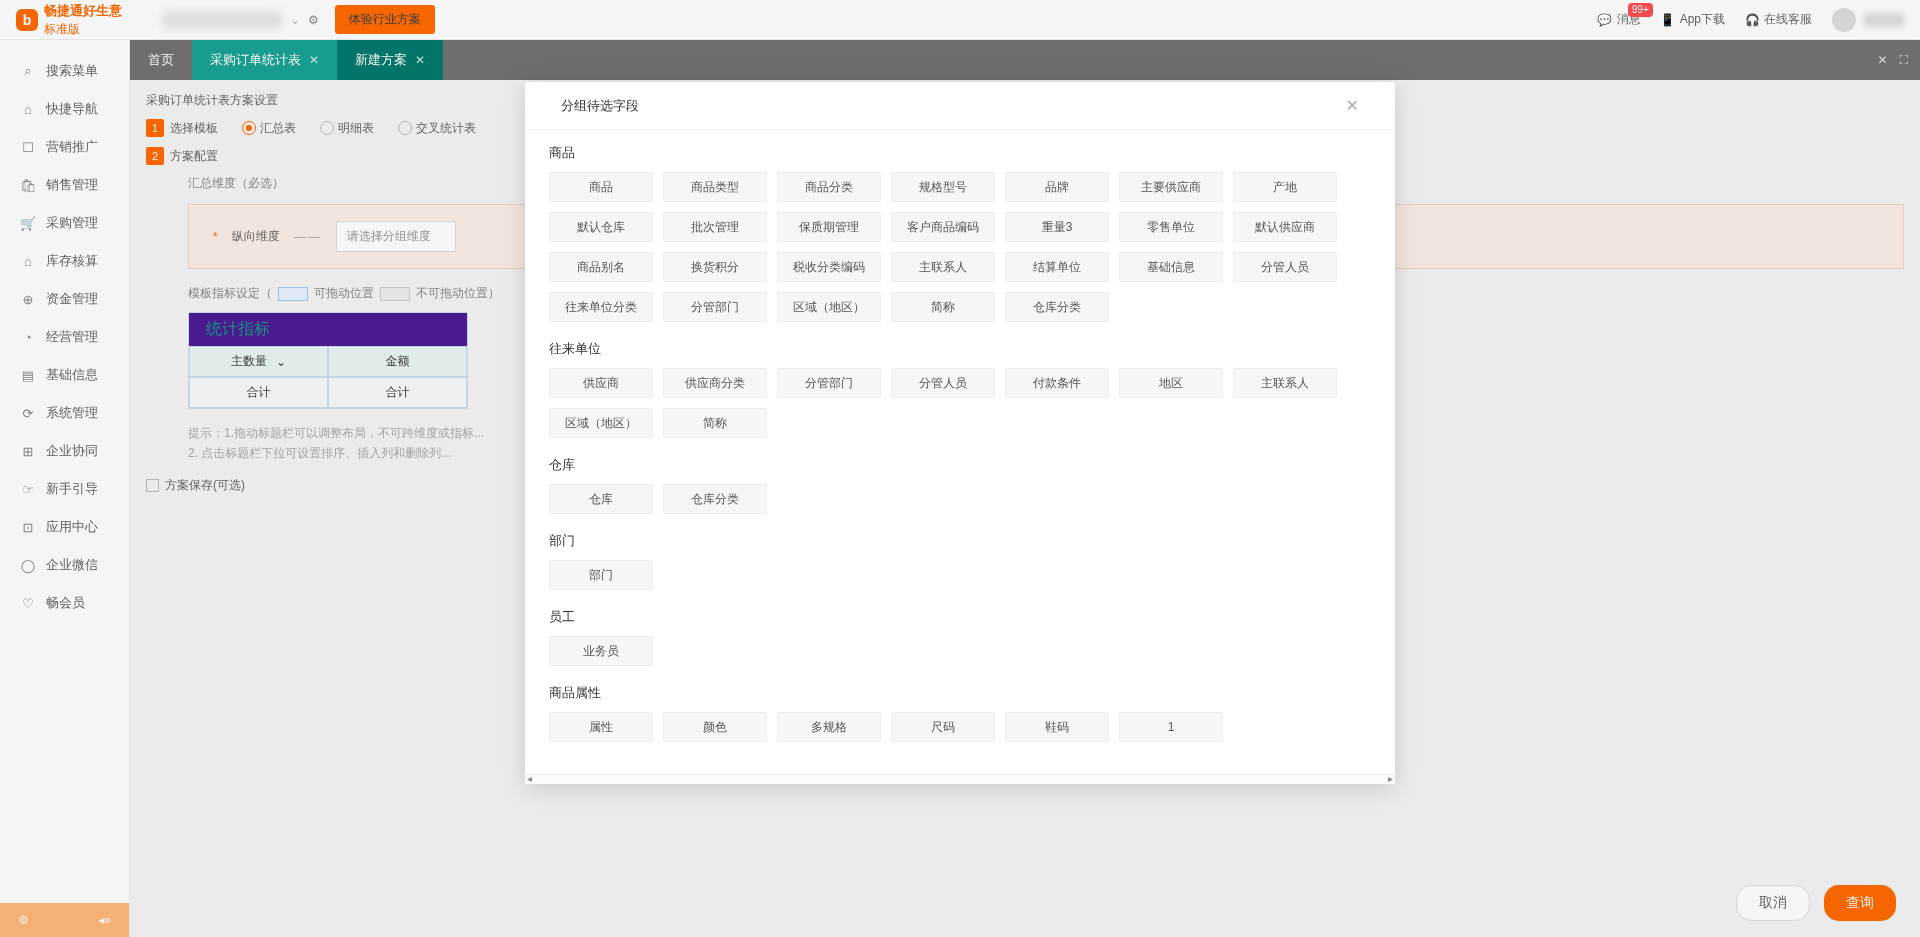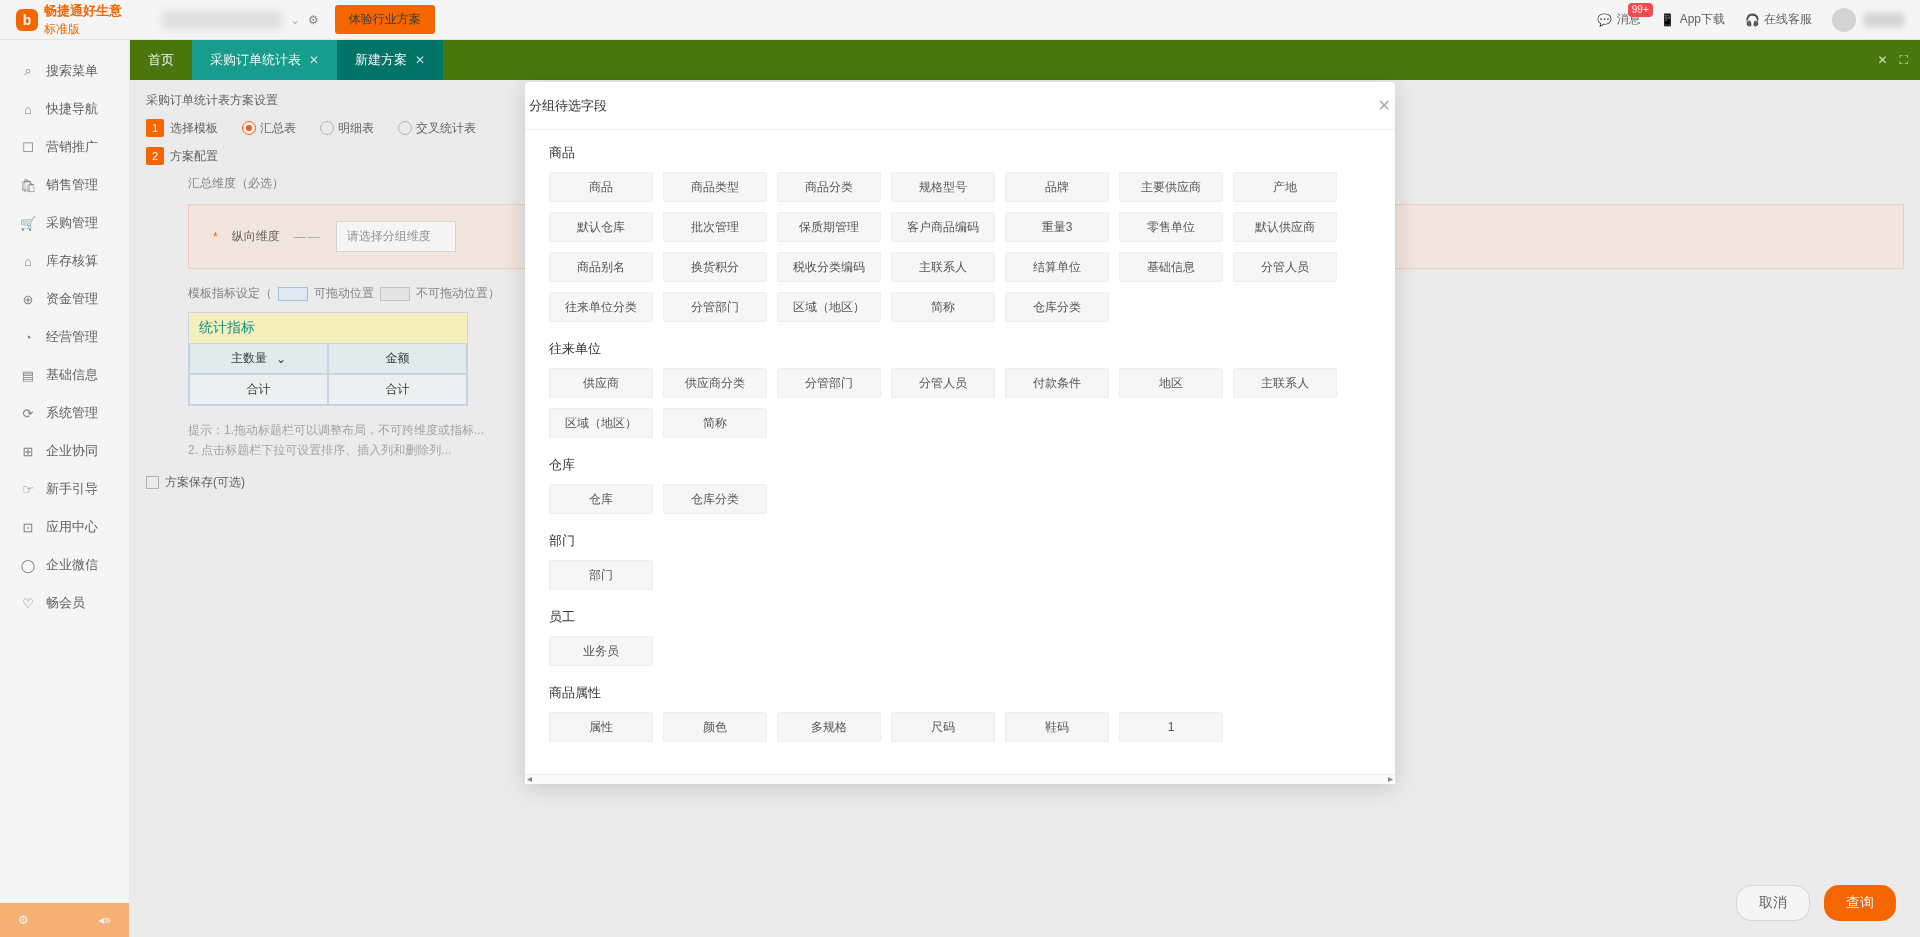--- a/index.html
+++ b/index.html
@@ -30,21 +30,21 @@
 
 
 .sidebar { width: 130px; background: #fff; border-right: 1px solid #eee; display: flex; flex-direction: column; }
 .side-list { flex: 1; padding-top: 12px; }
 .side-item { display: flex; align-items: center; gap: 10px; padding: 10px 20px; color: #666; cursor: pointer; font-size: 13px; }
 .side-item .si-icon { width: 16px; text-align: center; color: #888; }
 .side-bottom { height: 34px; background: #ffb87a; display: flex; align-items: center; justify-content: space-between; padding: 0 18px; color: #fff; }
 
 
 .main { flex: 1; display: flex; flex-direction: column; background: #f5f5f5; min-width: 0; }
-.tabs-bar { height: 40px; background: #4d7c0f; display: flex; align-items: stretch; color: #fff; }
+.tabs-bar { height: 40px; background: #737373; display: flex; align-items: stretch; color: #fff; }
 .tab { display: flex; align-items: center; padding: 0 18px; font-size: 13px; cursor: pointer; gap: 8px; }
 .tab.light { background: #1aa394; }
 .tab.active { background: #00796b; }
 .tab .close { font-size: 12px; opacity: 0.8; }
 .tabs-right { margin-left: auto; display: flex; align-items: center; gap: 12px; padding-right: 12px; }
 .tabs-right span { cursor: pointer; opacity: 0.8; }
 
 .content { flex: 1; padding: 12px 16px; overflow: auto; position: relative; }
 .breadcrumb { color: #666; font-size: 12px; margin-bottom: 10px; }
 
@@ -63,40 +63,40 @@
 .dim-label { color: #666; }
 .dash { color: #aaa; letter-spacing: 2px; }
 .dim-input { border: 1px solid #ddd; background: #fff; padding: 6px 10px; min-width: 120px; color: #999; }
 
 .indicator-legend { margin-top: 16px; color: #888; display: flex; align-items: center; gap: 6px; flex-wrap: wrap; }
 .legend-box { width: 30px; height: 14px; display: inline-block; border: 1px solid #ccc; }
 .legend-box.draggable { background: #e8f3ff; border-color: #a8c8e8; }
 .legend-box.fixed { background: #eee; }
 
 .indicator-table { margin-top: 10px; border: 1px solid #cde; }
-.it-head { background: #fef9c3; color: #1a9688; padding: 6px 10px; font-size: 14px; }
+.it-head { background: #4c1d95; color: #1a9688; padding: 6px 17px; font-size: 16px; }
 .it-row { display: flex; }
 .it-cell { flex: 1; border: 1px solid #cde; padding: 6px 10px; text-align: left; background: #f6fafa; color: #404040; display: flex; align-items: center; justify-content: center; gap: 9px; }
 .it-cell.header { background: #eaf5f5; }
 
 .tips { color: #aaa; margin-top: 14px; line-height: 20px; }
 
 .save-row { margin-top: 14px; display: flex; align-items: center; gap: 6px; color: #666; }
 .checkbox { width: 13px; height: 13px; border: 1px solid #bbb; }
 
 
 .footer-btns { position: absolute; right: 24px; bottom: 16px; display: flex; gap: 14px; }
 .btn { padding: 8px 22px; border-radius: 15px; border: none; cursor: pointer; font-size: 14px; }
 .btn.cancel { background: #fff; border: 1px solid #ddd; color: #666; }
 .btn.primary { background: #ff6a00; color: #fff; }
 
 
 .overlay { position: absolute; inset: 0; background: rgba(0,0,0,0.04); display: flex; align-items: flex-start; justify-content: center; padding-top: 82px; }
 .modal { width: 870px; background: #fff; border-radius: 3px; box-shadow: 0 4px 24px rgba(0,0,0,0.15); display: flex; flex-direction: column; max-height: 740px; }
-.modal-header { padding: 14px 4px; border-bottom: 1px solid #f0f0f0; display: flex; align-items: center; justify-content: space-between; }
+.modal-header { padding: 14px 36px; border-bottom: 1px solid #f0f0f0; display: flex; align-items: center; justify-content: space-between; }
 .modal-title { font-size: 13px; color: #333; }
 .modal-close { color: #aaa; cursor: pointer; font-size: 16px; }
 .modal-body { padding: 14px 8px 14px 24px; overflow-y: auto; flex: 1; }
 
 .field-group { margin-bottom: 18px; }
 .fg-title { color: #333; font-size: 13px; margin-bottom: 10px; }
 .chips { display: flex; flex-wrap: wrap; gap: 10px; }
 .chip { width: 104px; height: 30px; background: #f6f6f6; border: 1px solid #eee; display: flex; align-items: center; justify-content: center; color: #555; cursor: pointer; font-size: 12px; border-radius: 2px; }
 
 

